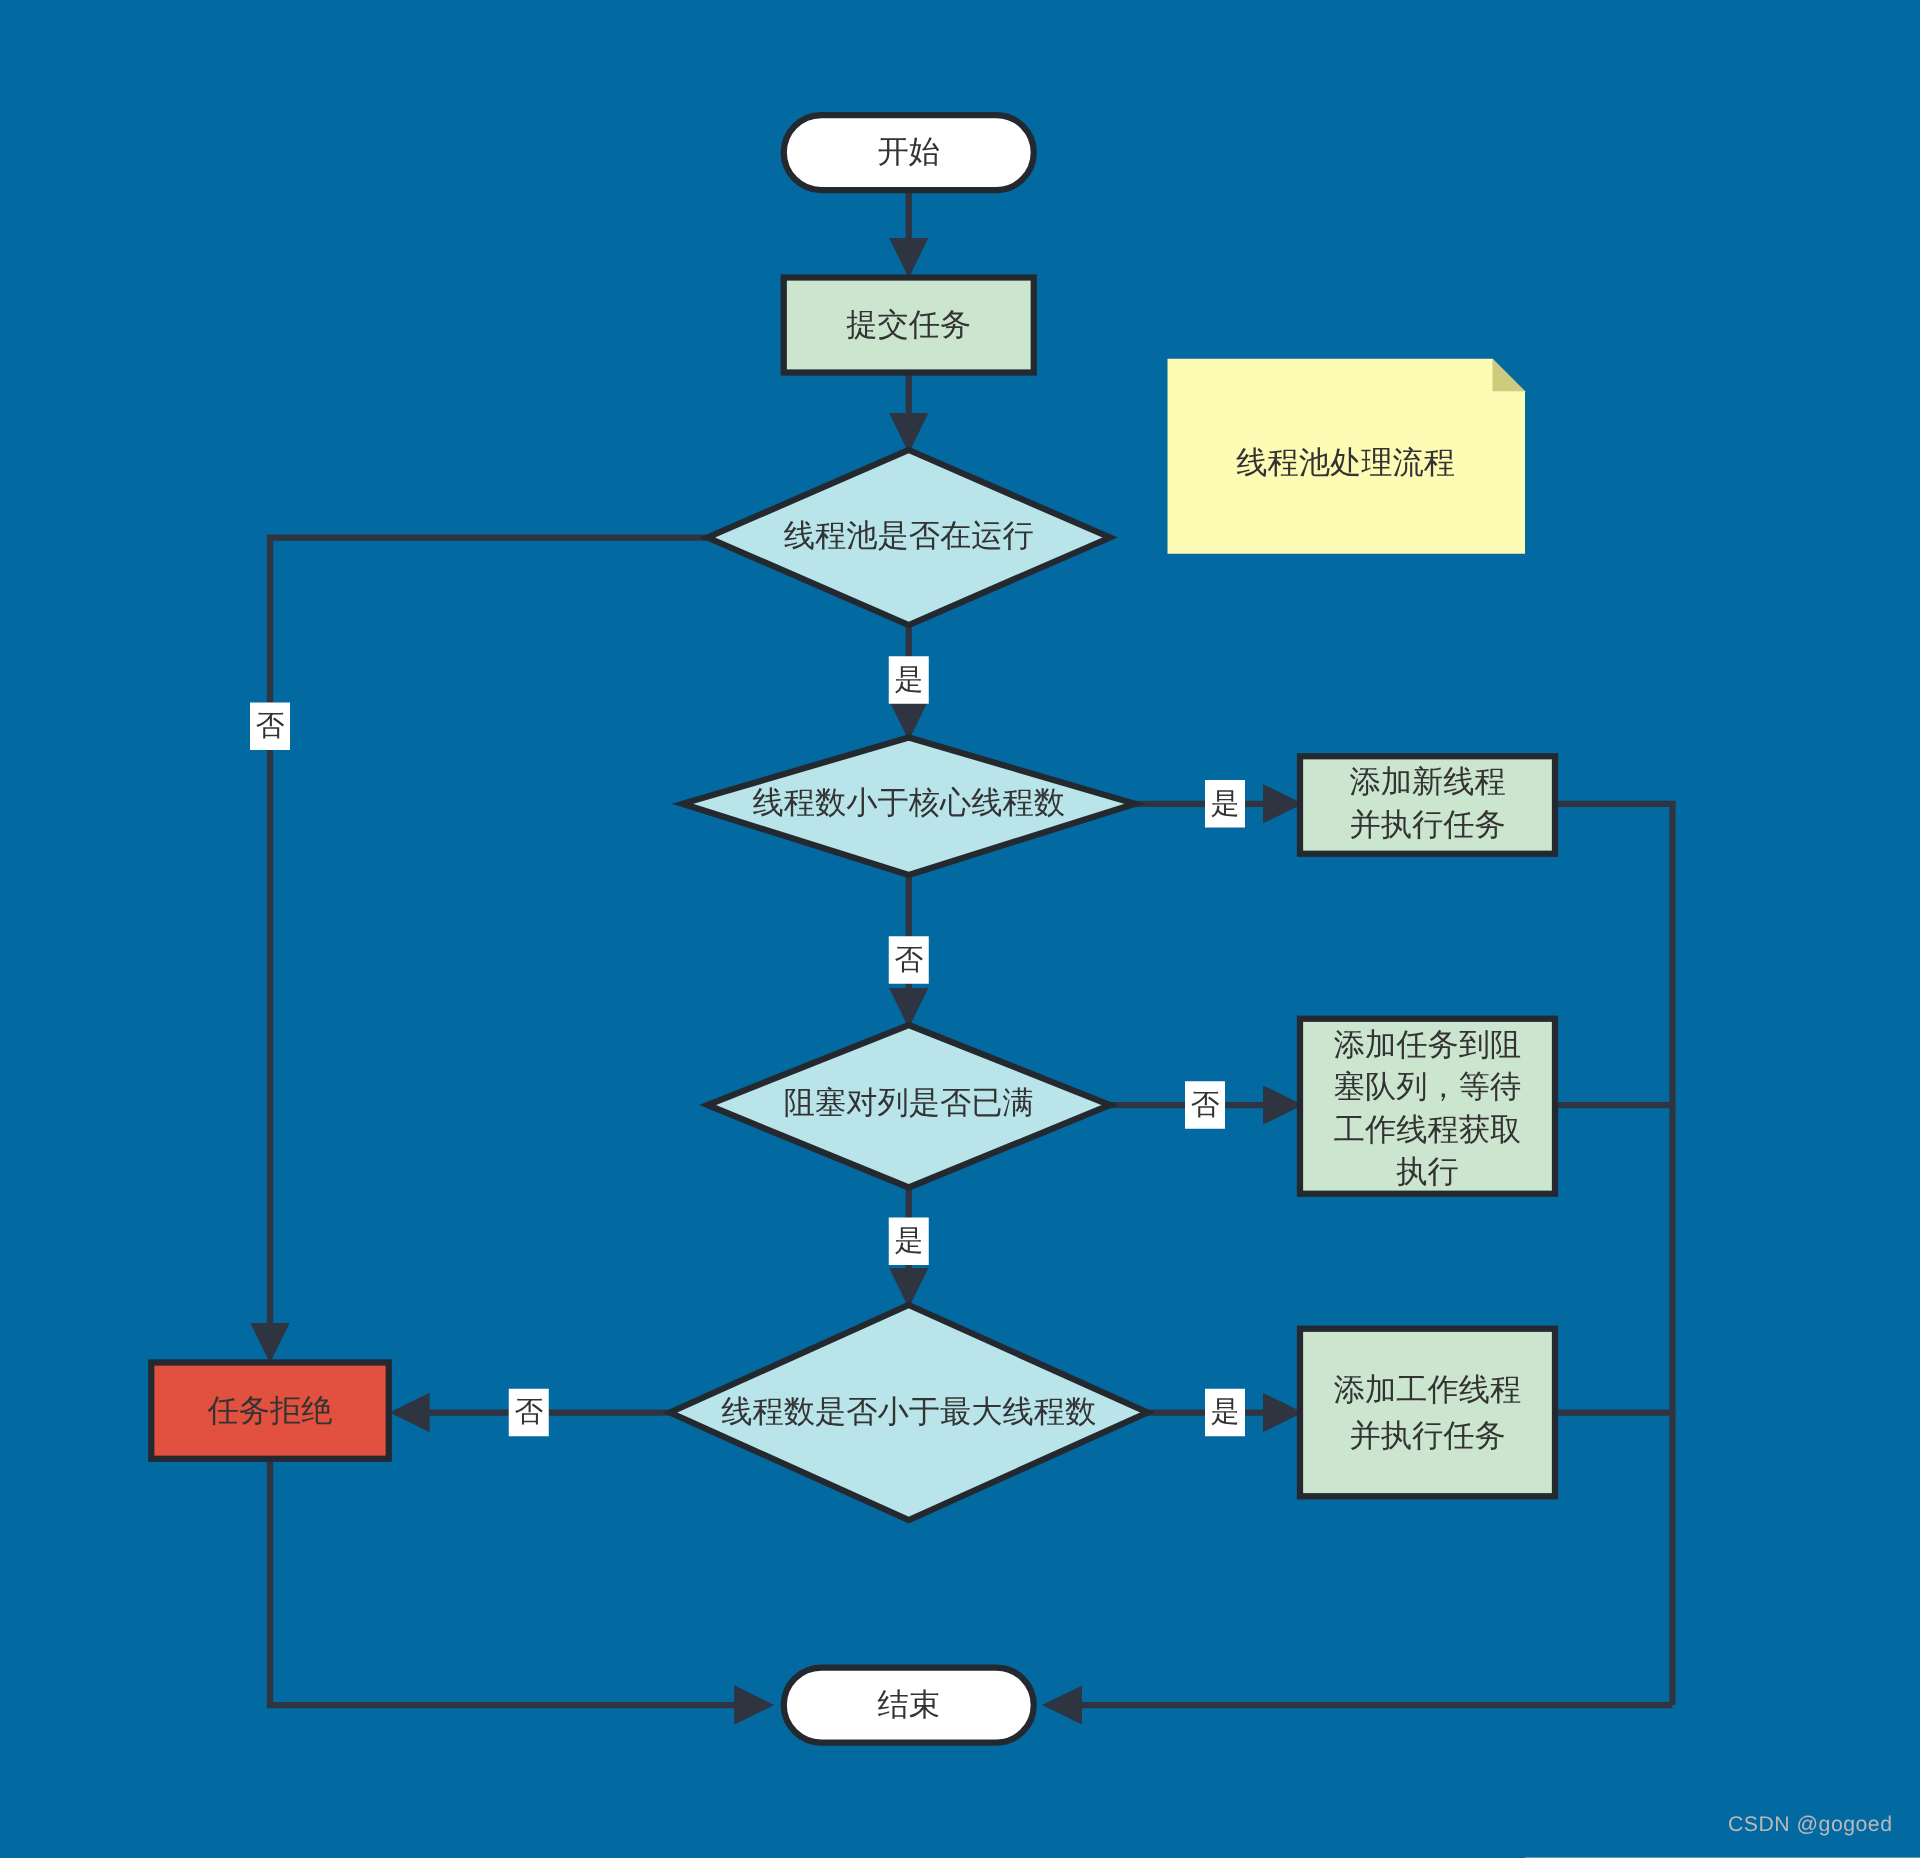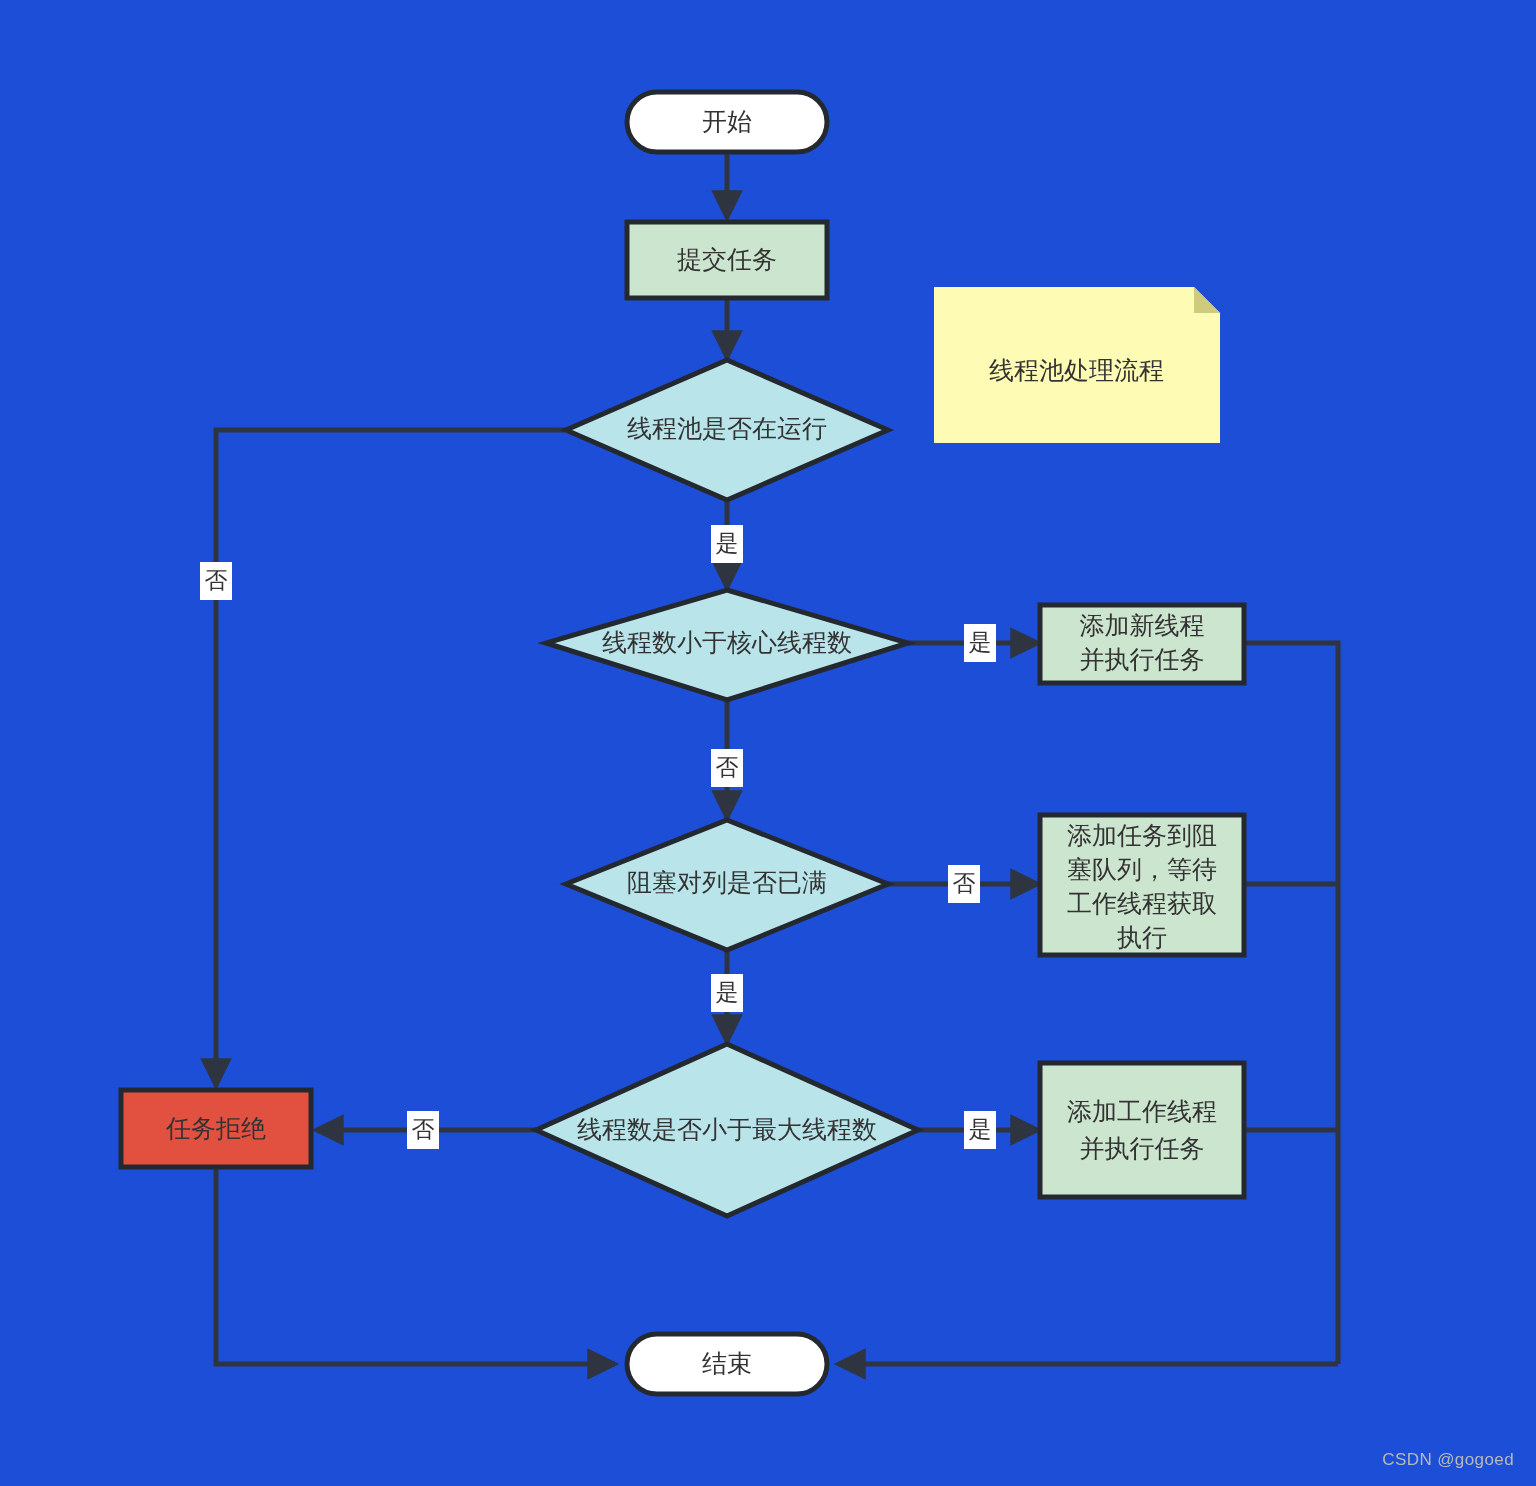--- a/index.html
+++ b/index.html
@@ -10,21 +10,21 @@
   body {
     width: 1536px;
     height: 1486px;
     font-family: "Liberation Sans", "DejaVu Sans", sans-serif;
     overflow: hidden;
   }
   #canvas {
     position: relative;
     width: 1536px;
     height: 1486px;
-    background: #1d4ed8;
+    background: #0369a1;
   }
   svg#flow {
     position: absolute;
     left: 0; top: 0;
     width: 1536px;
     height: 1486px;
   }
   .node-text {
     font-family: "Liberation Sans", "DejaVu Sans", sans-serif;
     font-size: 25px;

